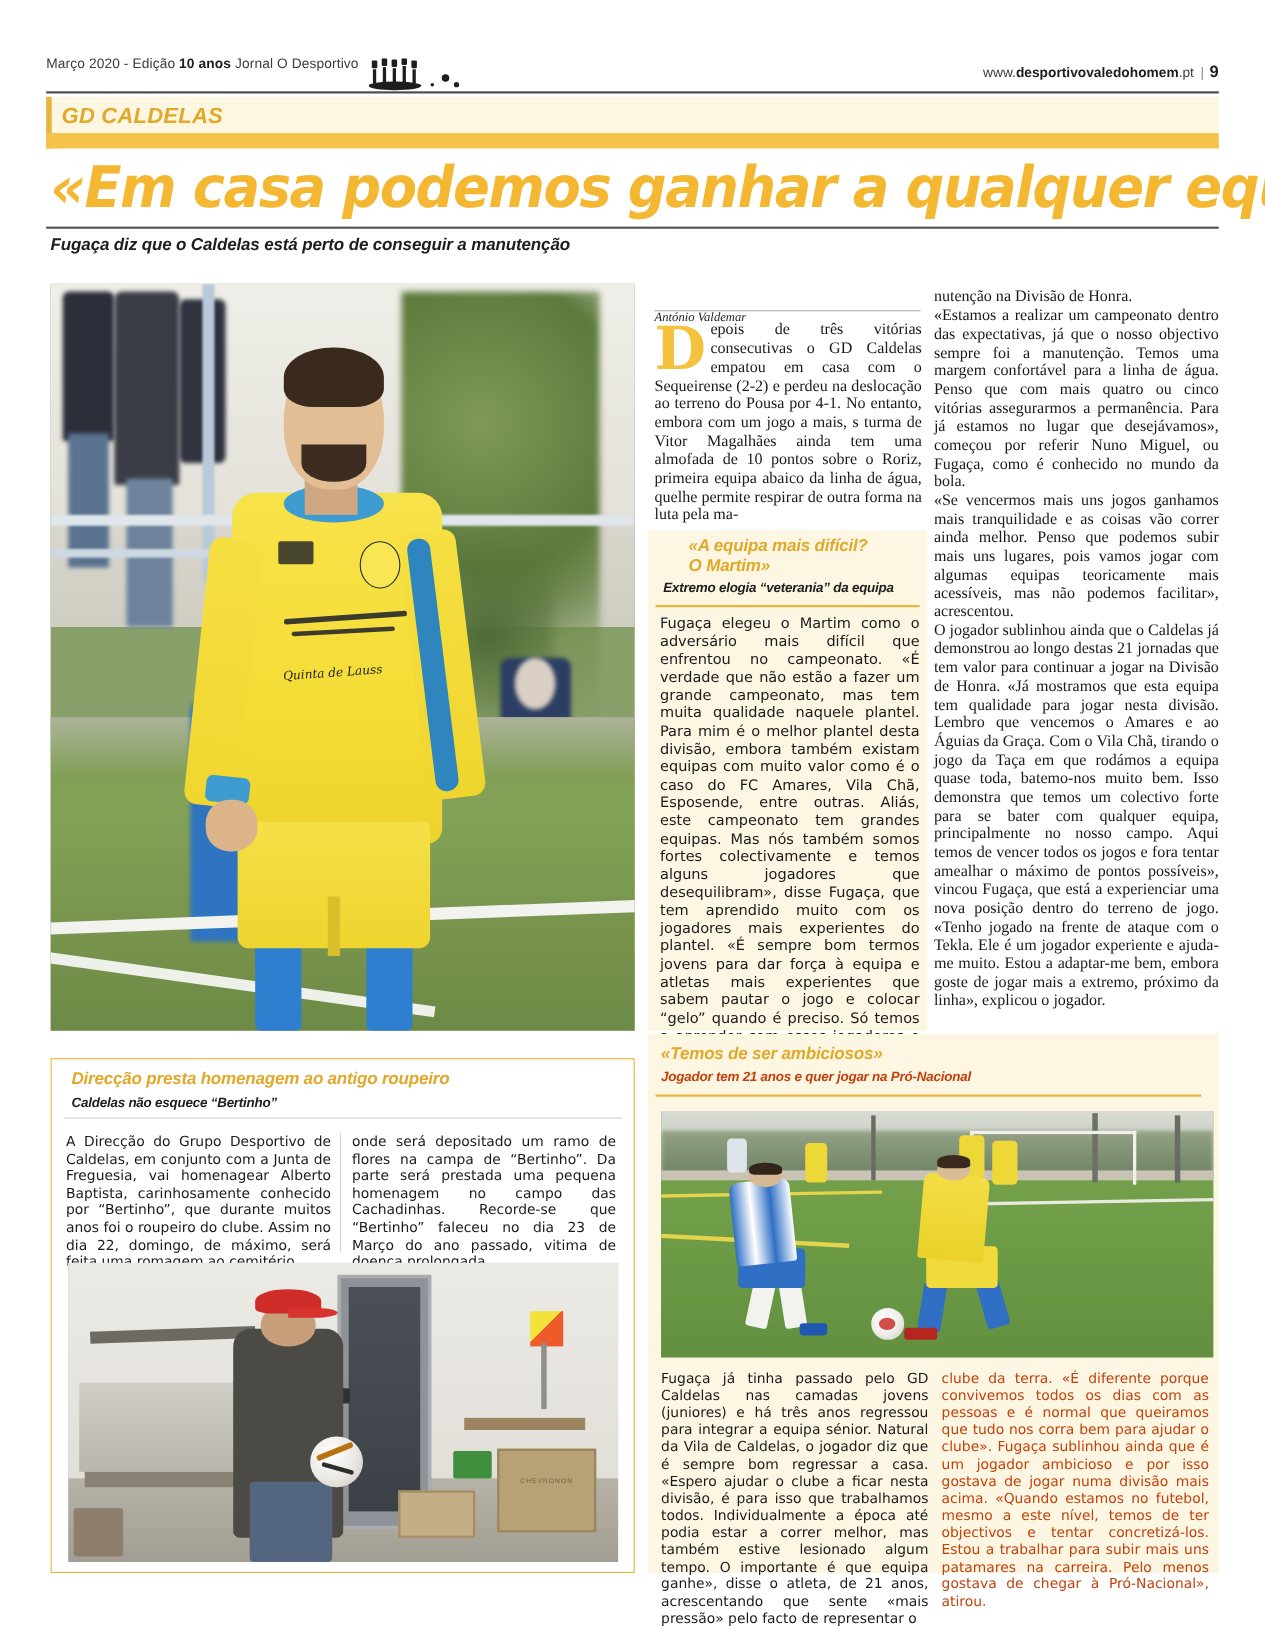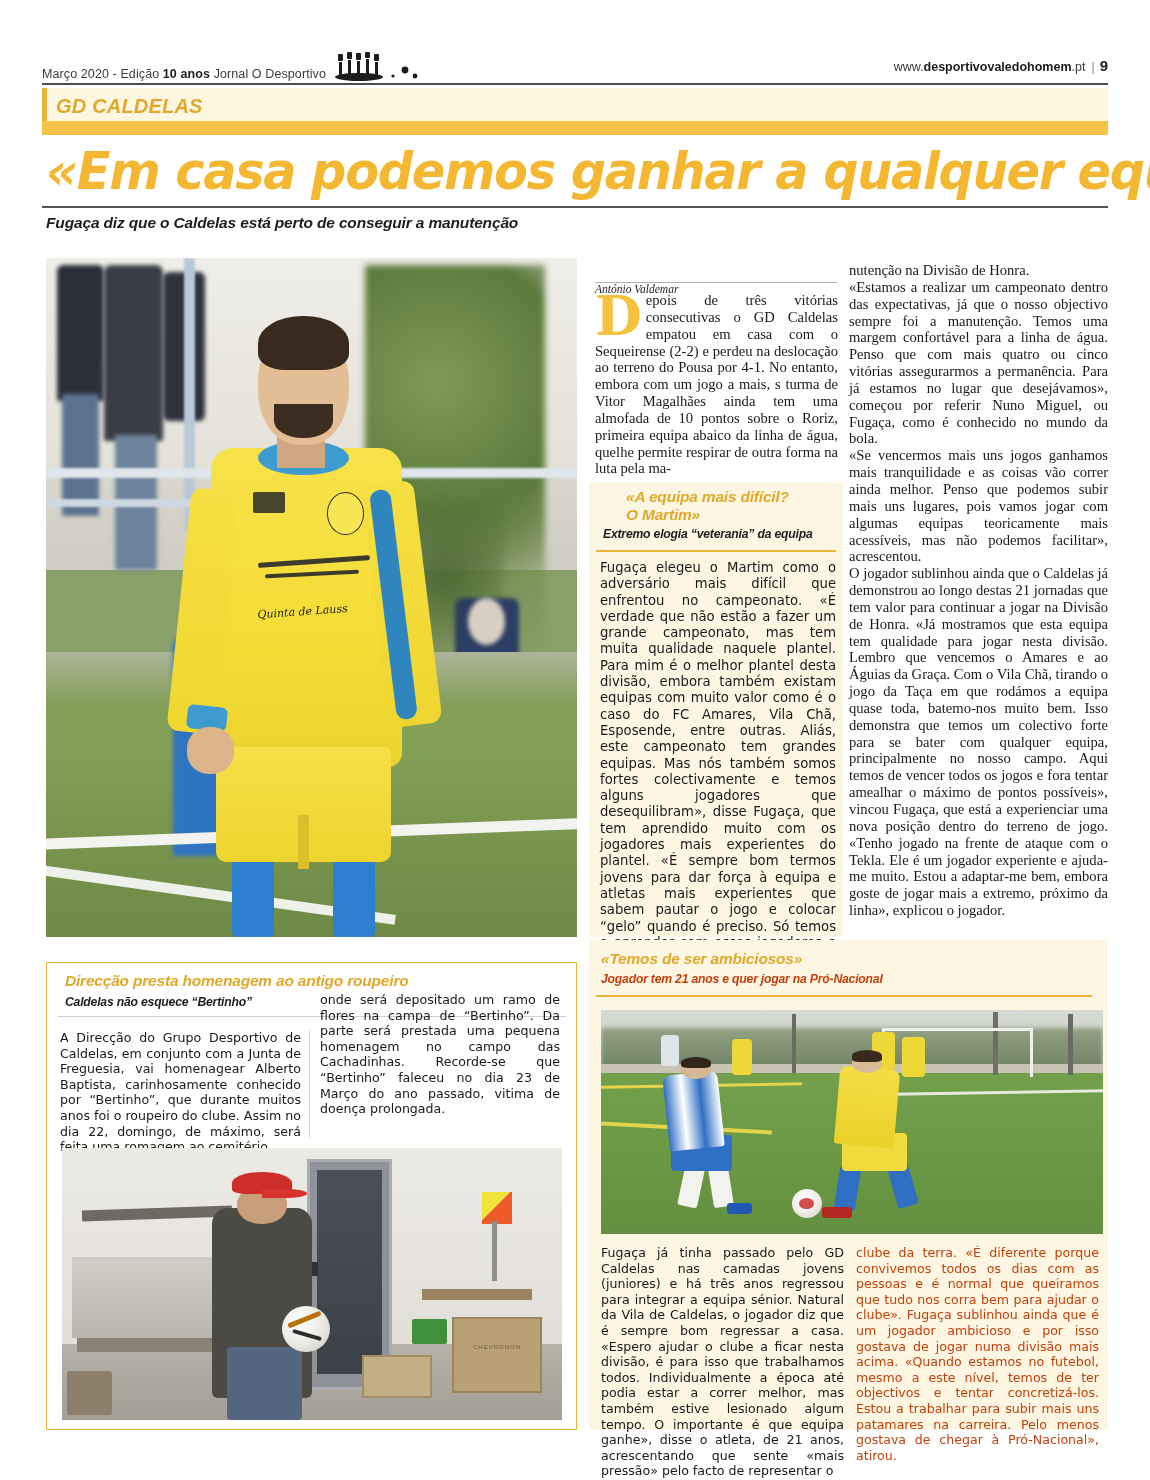--- a/index.html
+++ b/index.html
@@ -33,21 +33,21 @@
     justify-content: space-between;
   }
   .mast-left {
     display: flex;
     align-items: flex-end;
     gap: 9px;
     font-size: 12.5px;
     color: #3b3b3b;
     letter-spacing: 0.1px;
   }
-  .mast-left .mast-text { padding-bottom: 1px; white-space: nowrap; }
+  .mast-left .mast-text { padding-bottom: 18px; white-space: nowrap; }
   .mast-left b { font-weight: 700; color: #1d1d1d; }
   .cake-logo { display: block; }
   .mast-right {
     font-size: 12.5px;
     color: #3b3b3b;
     white-space: nowrap;
     padding-bottom: 3px;
   }
   .mast-right b { font-weight: 700; color: #1d1d1d; }
   .mast-right .pagenum {
@@ -345,21 +345,21 @@
     left: 60px; top: 1030px;
     width: 241px;
     font-family: "DejaVu Sans", sans-serif;
     font-size: 12.6px;
     line-height: 15.6px;
     text-align: justify;
     color: #191919;
   }
   .bl-colB {
     position: absolute;
-    left: 320px; top: 992px;
+    left: 320px; top: 1030px;
     width: 240px;
     font-family: "DejaVu Sans", sans-serif;
     font-size: 12.6px;
     line-height: 15.6px;
     text-align: justify;
     color: #191919;
   }
   .bl-divider {
     position: absolute;
     left: 309px; top: 1030px;

